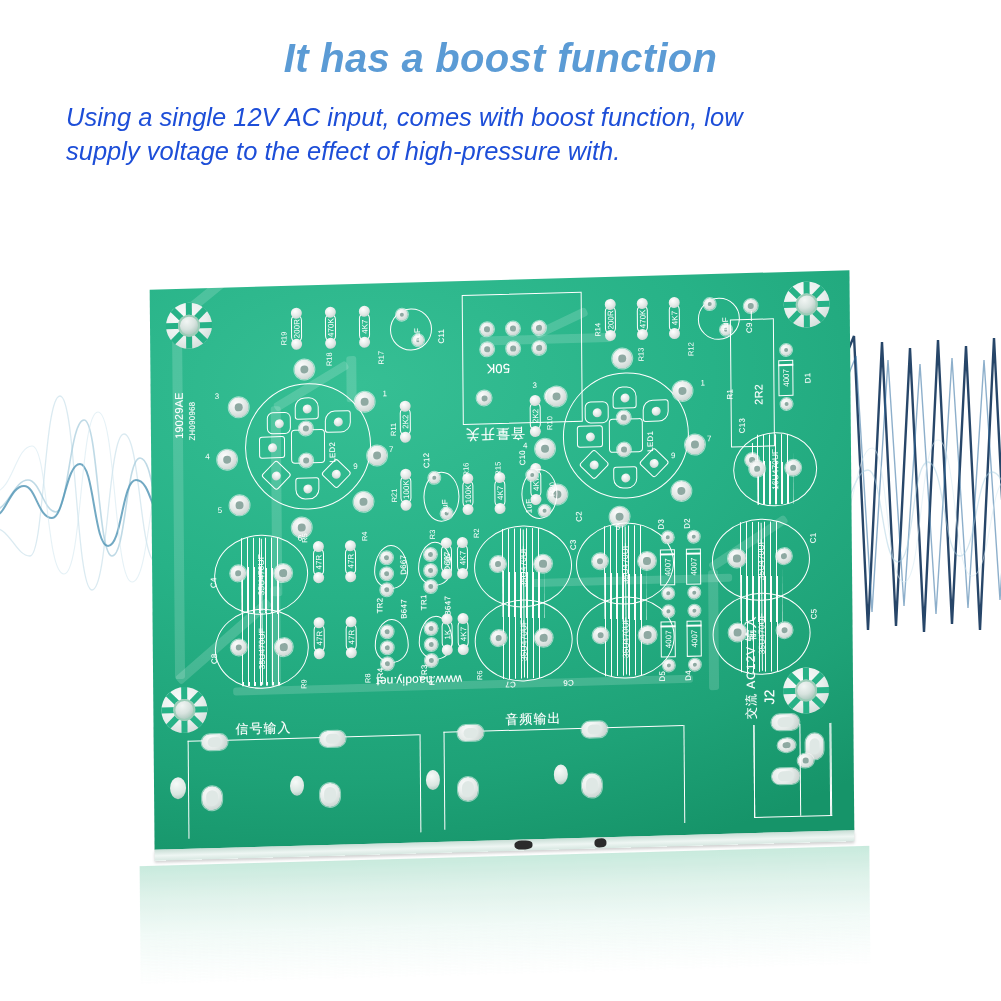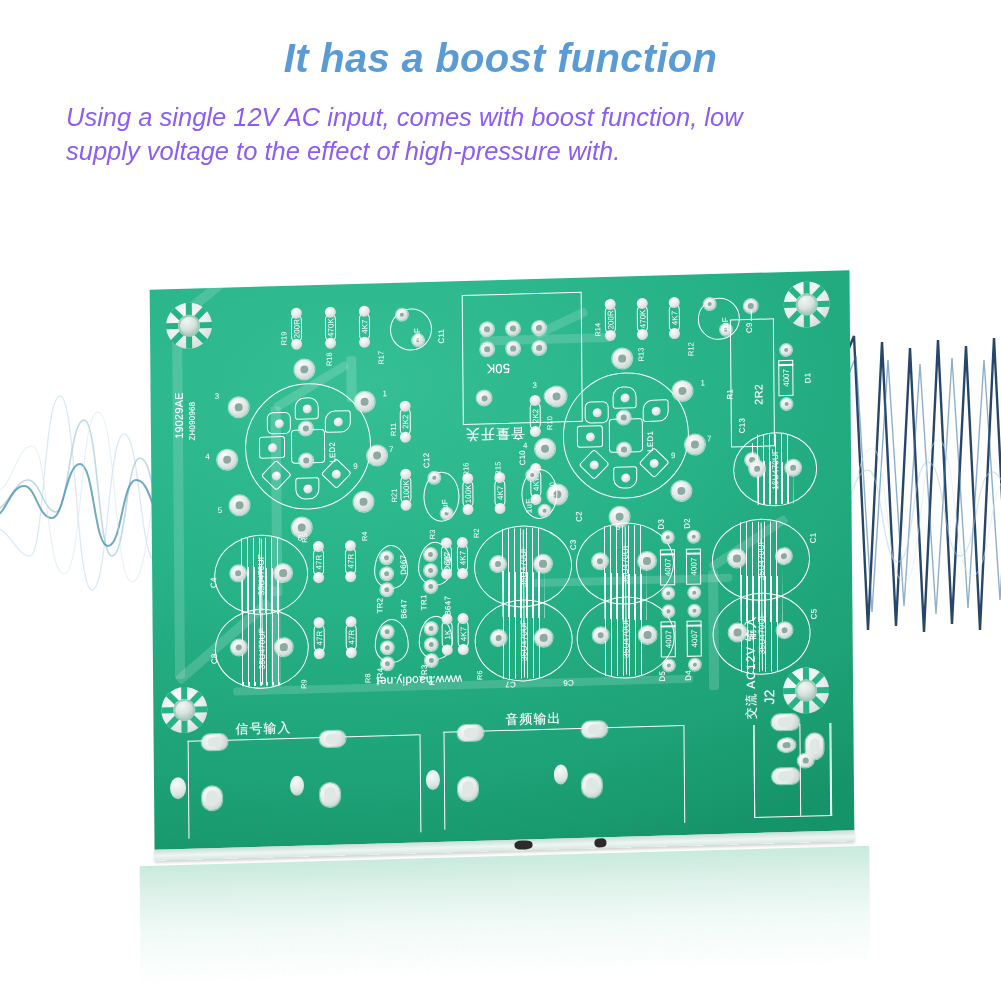--- a/index.html
+++ b/index.html
@@ -18,21 +18,21 @@
     font-family:"Liberation Sans", sans-serif;
     font-style:italic;font-weight:700;
     font-size:40px;letter-spacing:.3px;
     color:#5b9bd5;
   }
   .subcopy{
     position:absolute;left:66px;top:100px;width:874px;
     font-family:"Liberation Sans", sans-serif;
     font-style:italic;font-weight:400;
     font-size:25.5px;line-height:34px;
-    color:#8b5cf6;
+    color:#1d4ed8;
     text-align:justify;
   }
   .subcopy .l2{display:block;text-align:left;}
 
   
   .wave{position:absolute;pointer-events:none;}
   #wave-left{left:-6px;top:360px;width:230px;height:250px;}
   #wave-right{left:838px;top:330px;width:175px;height:330px;}
 
   

